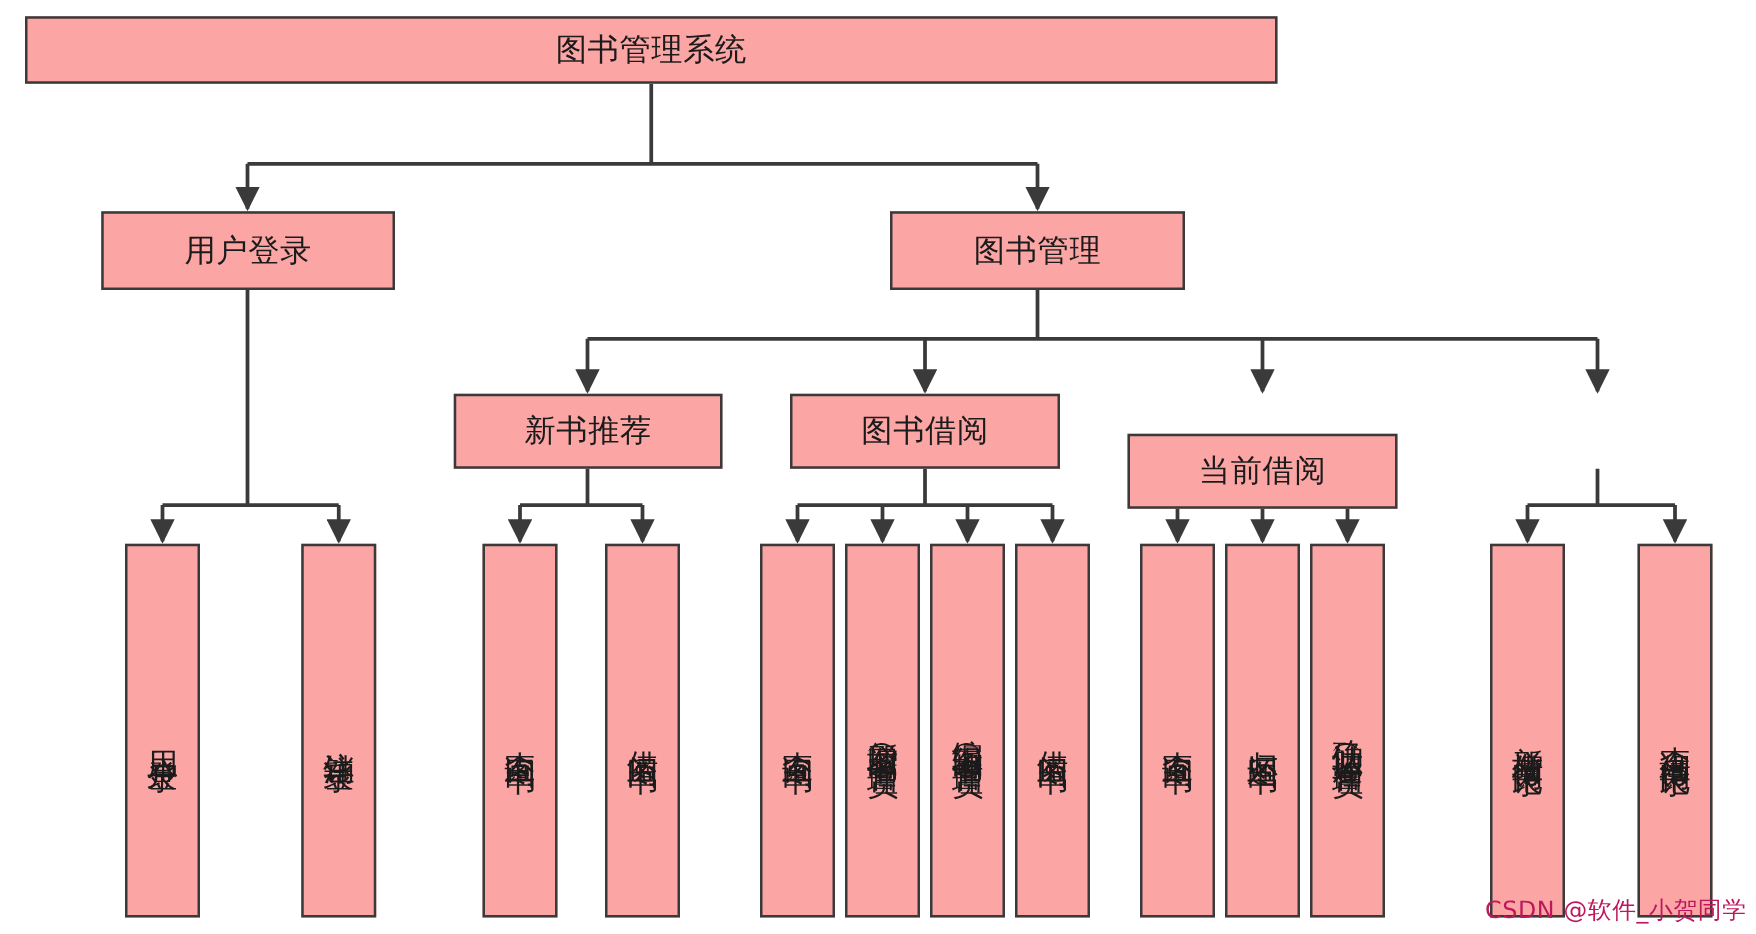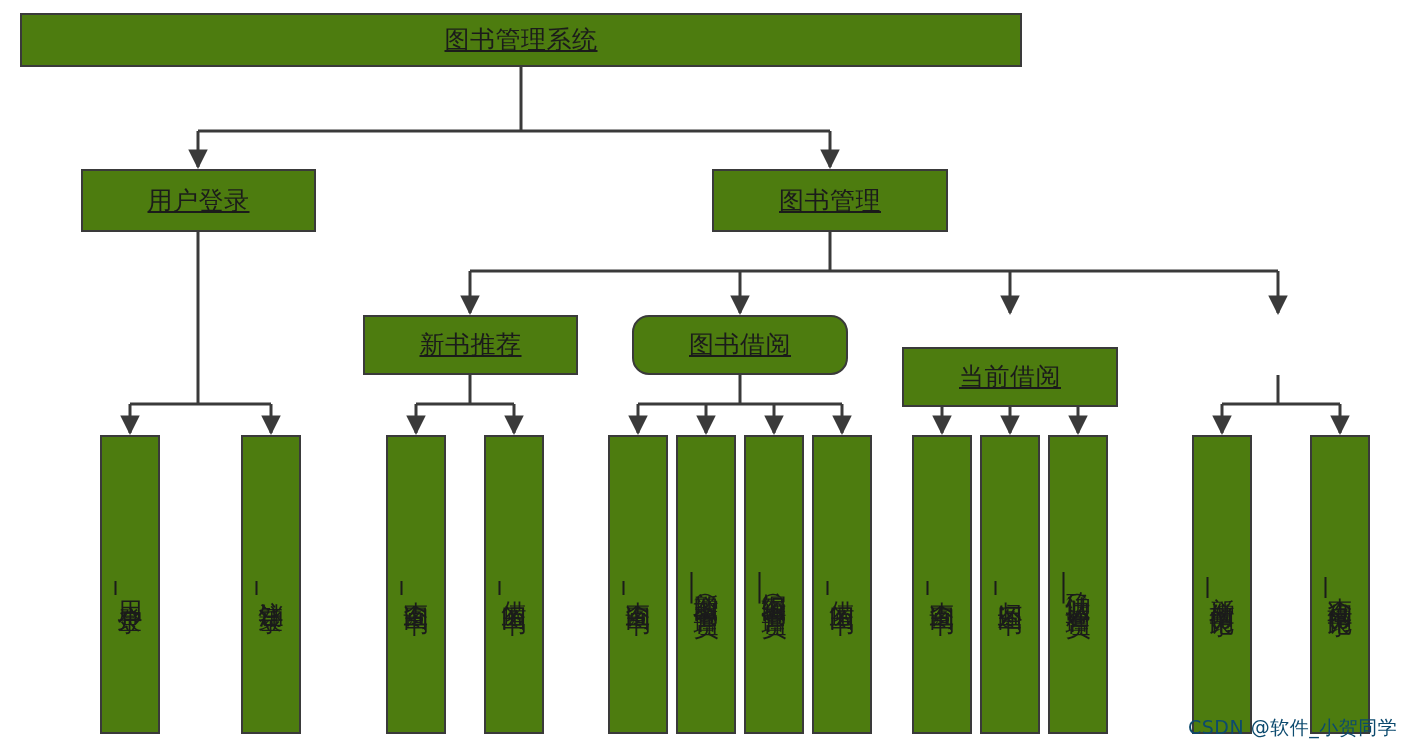--- a/index.html
+++ b/index.html
@@ -24,26 +24,25 @@
     left: 0;
     top: 0;
     width: 1405px;
     height: 747px;
     pointer-events: none;
   }
   .node {
     position: absolute;
     box-sizing: border-box;
     border: 2.5px solid #3a3a3a;
-    background: #4d7c0f;
+    background: #fca5a5;
     display: flex;
     align-items: center;
     justify-content: center;
     overflow: hidden;
-    text-decoration: underline;
   }
   .node .label {
     color: #1b1b1b;
     text-align: center;
     line-height: 1.12;
     white-space: pre;
   }
   
   .node.horiz .label {
     font-size: 25px;
@@ -64,21 +63,21 @@
     line-height: 1;
     letter-spacing: 3.5px;
     height: 100%;
     display: flex;
     align-items: center;
     justify-content: center;
   }
   .watermark {
     position: absolute;
     font-size: 19px;
-    color: #0c4a6e;
+    color: #be185d;
     white-space: nowrap;
     letter-spacing: 0.5px;
     font-family: "DejaVu Sans", "Liberation Sans", sans-serif;
   }
 </style>
 </head>
 <body>
 
 <div id="canvas">
 
@@ -139,21 +138,21 @@
   <div class="node horiz" style="left:81px; top:169px; width:235px; height:63px;">
     <span class="label">用户登录</span>
   </div>
   <div class="node horiz" style="left:712px; top:169px; width:236px; height:63px;">
     <span class="label">图书管理</span>
   </div>
 
   <div class="node horiz" style="left:363px; top:315px; width:215px; height:60px;">
     <span class="label">新书推荐</span>
   </div>
-  <div class="node horiz" style="left:632px; top:315px; width:216px; height:60px;border-radius:17px;">
+  <div class="node horiz" style="left:632px; top:315px; width:216px; height:60px;">
     <span class="label">图书借阅</span>
   </div>
   <div class="node horiz" style="left:902px; top:315px; width:216px; height:60px;margin-top:32px;">
     <span class="label">当前借阅</span>
   </div>
 
   <div class="node vert" style="left:100px; top:435px; width:60px; height:299px;">
     <span class="label">用户登录</span>
   </div>
   <div class="node vert" style="left:241px; top:435px; width:60px; height:299px;">

